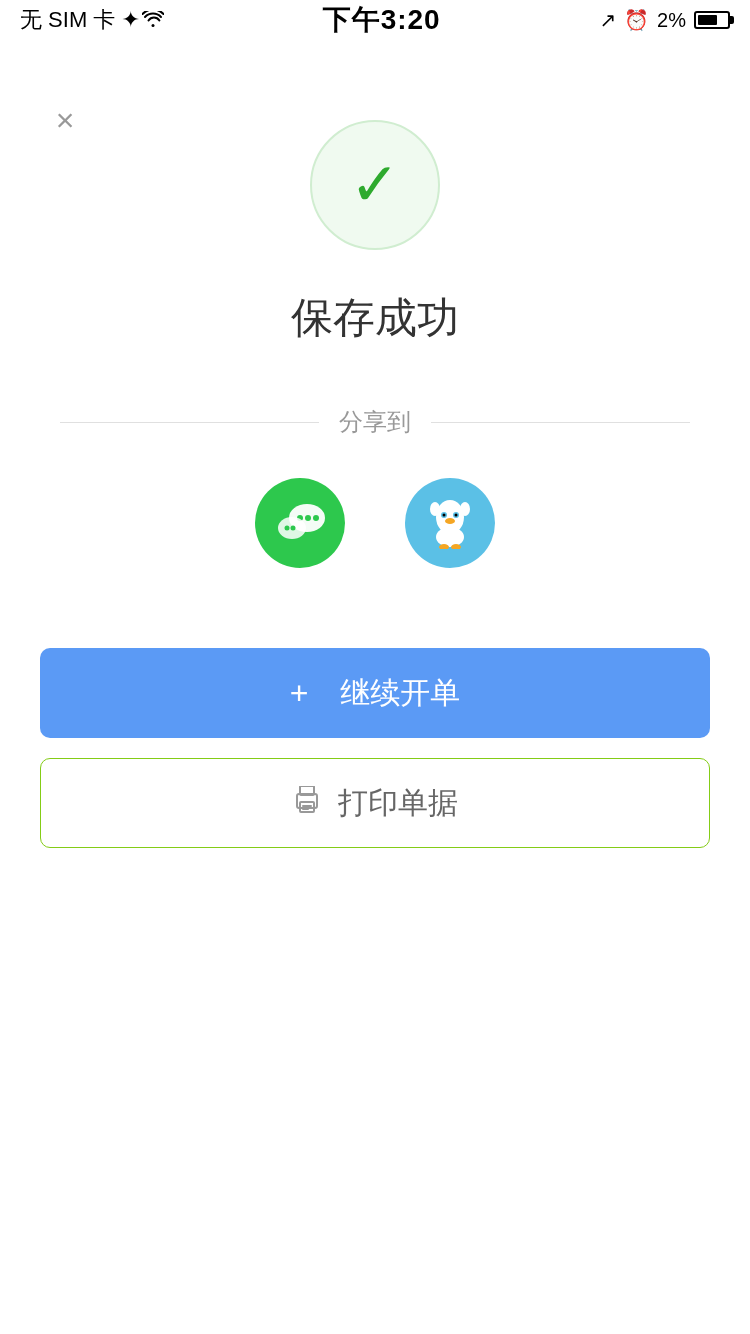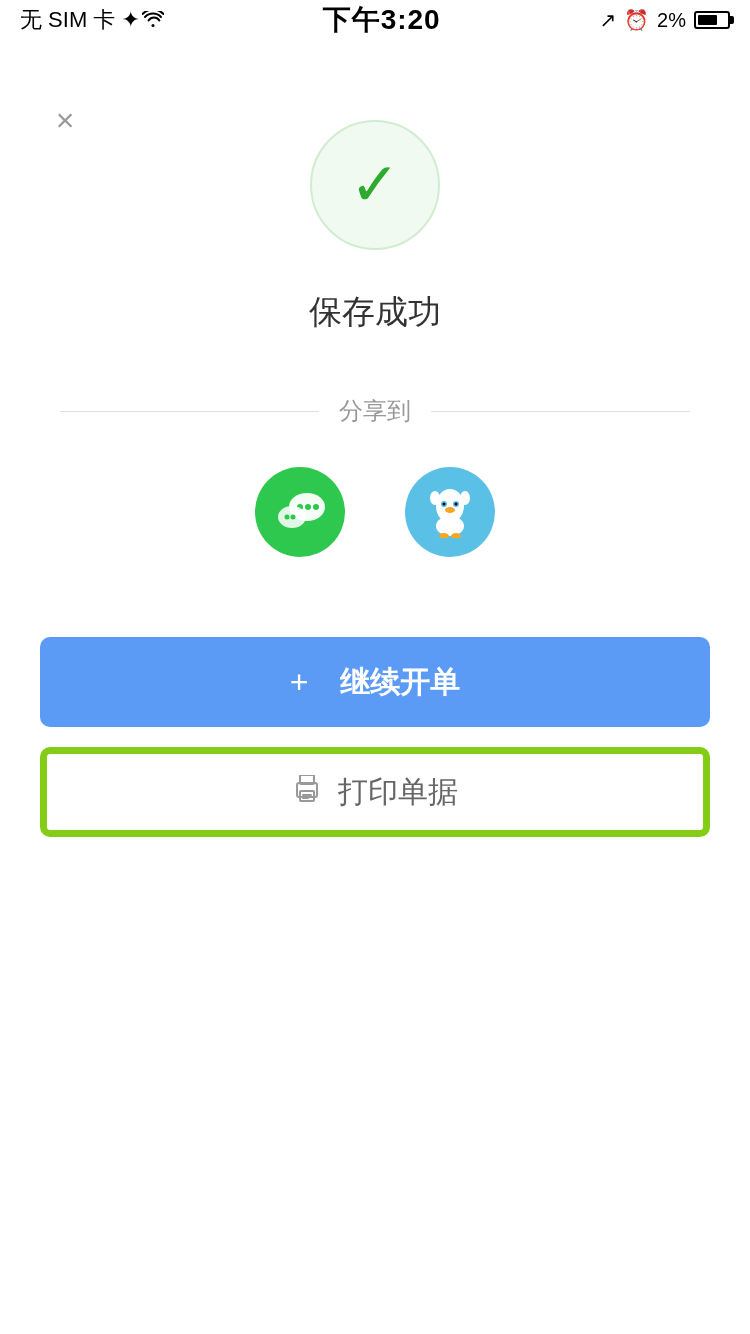--- a/index.html
+++ b/index.html
@@ -120,21 +120,21 @@
     }
 
     .checkmark {
       font-size: 60px;
       color: #2eaa2e;
       line-height: 1;
     }
 
     
     .success-title {
-      font-size: 33px;
+      font-size: 42px;
       font-weight: 500;
       color: #333;
       margin-bottom: 60px;
     }
 
     
     .share-divider {
       width: 100%;
       display: flex;
       align-items: center;
@@ -204,21 +204,21 @@
     }
 
     .btn-primary {
       background: #5b9af5;
       color: #ffffff;
     }
 
     .btn-secondary {
       background: #ffffff;
       color: #666;
-      border: 7px solid #84cc16;
+      border: 1px solid #84cc16;
     }
 
     
     .wechat-logo {
       width: 56px;
       height: 46px;
     }
 
     .qq-logo {
       width: 46px;
@@ -303,21 +303,21 @@
         <ellipse cx="29" cy="50" rx="5" ry="3" fill="#f5a623"></ellipse>
       </svg>
     </button>
 
   </div>
 
   <div class="action-buttons">
 
     <button class="action-btn btn-primary">
       <span style="font-size:32px; font-weight:300;">+</span>
-      <span style="margin-left:16px;font-weight:bold;">继续开单</span>
+      <span style="margin-left:16px;">继续开单</span>
     </button>
 
     <button class="action-btn btn-secondary">
       <span>
         <svg width="30" height="28" viewBox="0 0 30 28">
           <rect x="5" y="8" width="20" height="14" rx="2" fill="none" stroke="#999" stroke-width="2"></rect>
           <rect x="8" y="0" width="14" height="9" rx="1" fill="none" stroke="#999" stroke-width="2"></rect>
           <rect x="8" y="16" width="14" height="10" rx="1" fill="none" stroke="#999" stroke-width="2"></rect>
           <rect x="10" y="19" width="10" height="2" rx="1" fill="#999"></rect>
           <rect x="10" y="22" width="7" height="2" rx="1" fill="#999"></rect>

